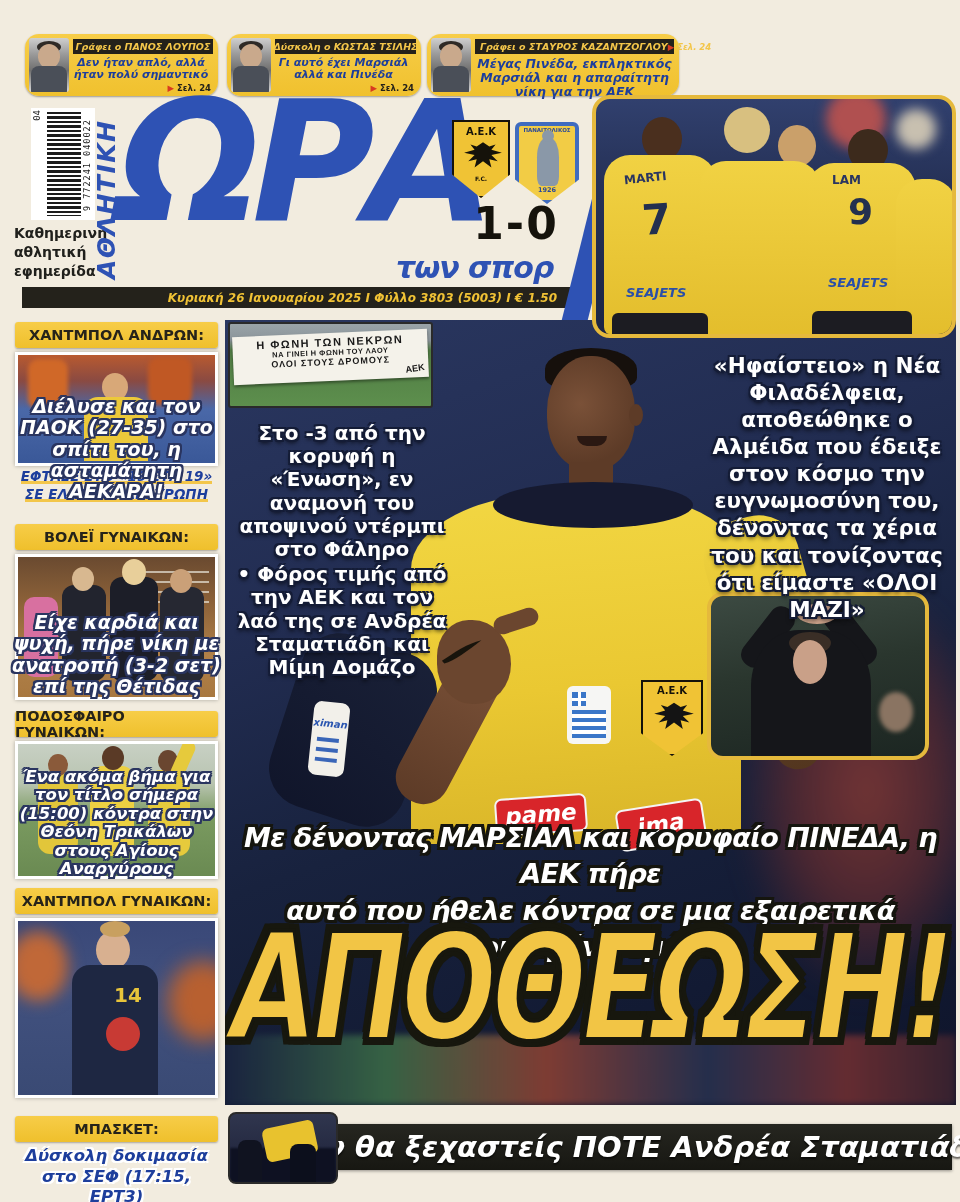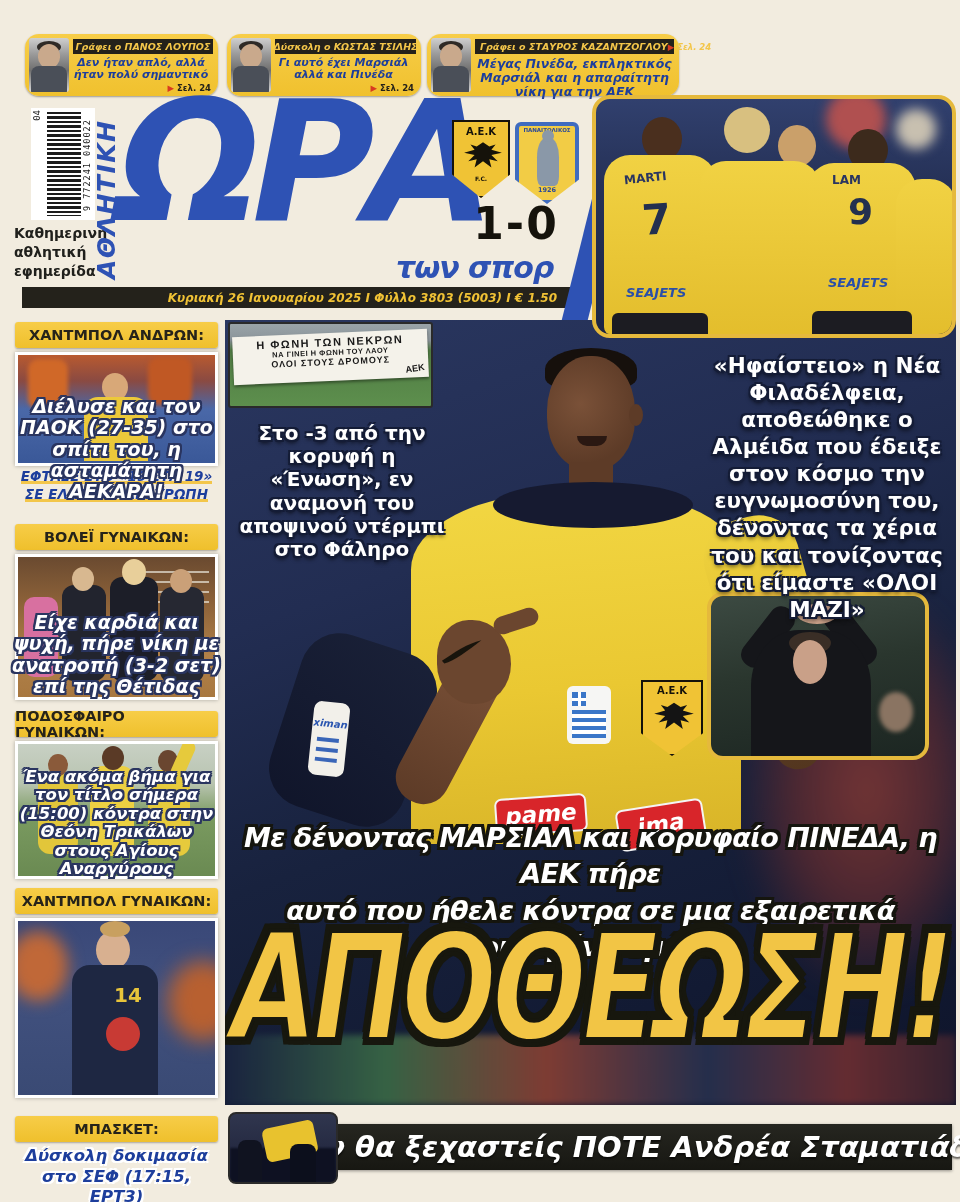--- a/index.html
+++ b/index.html
@@ -347,20 +347,21 @@
       <div class="banner">
         <div class="b1">Η ΦΩΝΗ ΤΩΝ ΝΕΚΡΩΝ</div>
         <div class="b2">ΝΑ ΓΙΝΕΙ Η ΦΩΝΗ ΤΟΥ ΛΑΟΥ</div>
         <div class="b3">ΟΛΟΙ ΣΤΟΥΣ ΔΡΟΜΟΥΣ</div>
         <div class="btag">ΑΕΚ</div>
       </div>
     </div>
 
     <div class="leftpts">
       <p>Στο -3 από την κορυφή η «Ένωση», εν αναμονή του αποψινού ντέρμπι στο Φάληρο</p>
+      <p>• Φόρος τιμής από την ΑΕΚ και τον λαό της σε Ανδρέα Σταματιάδη και Μίμη Δομάζο</p>
     </div>
     <div class="rightquote">«Ηφαίστειο» η Νέα Φιλαδέλφεια, αποθεώθηκε ο Αλμέιδα που έδειξε στον κόσμο την ευγνωμοσύνη του, δένοντας τα χέρια του και τονίζοντας ότι είμαστε «ΟΛΟΙ ΜΑΖΙ»</div>
 
     <div class="coach">
       <div class="head2"></div>
       <div class="armL"></div>
       <div class="armR"></div>
       <div class="body"></div>
       <div class="hairc"></div>
       <div class="face"></div>

